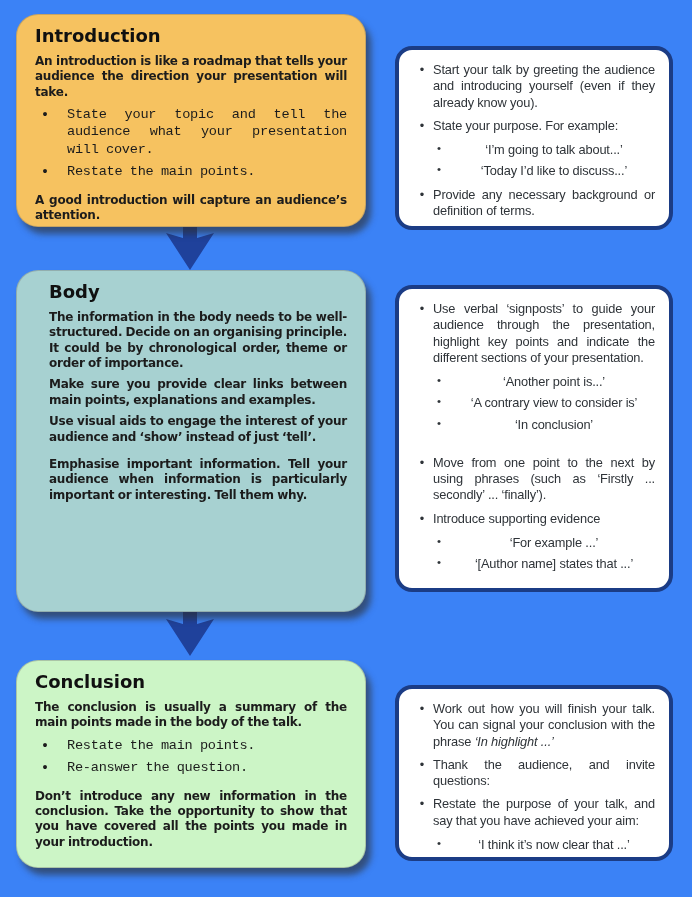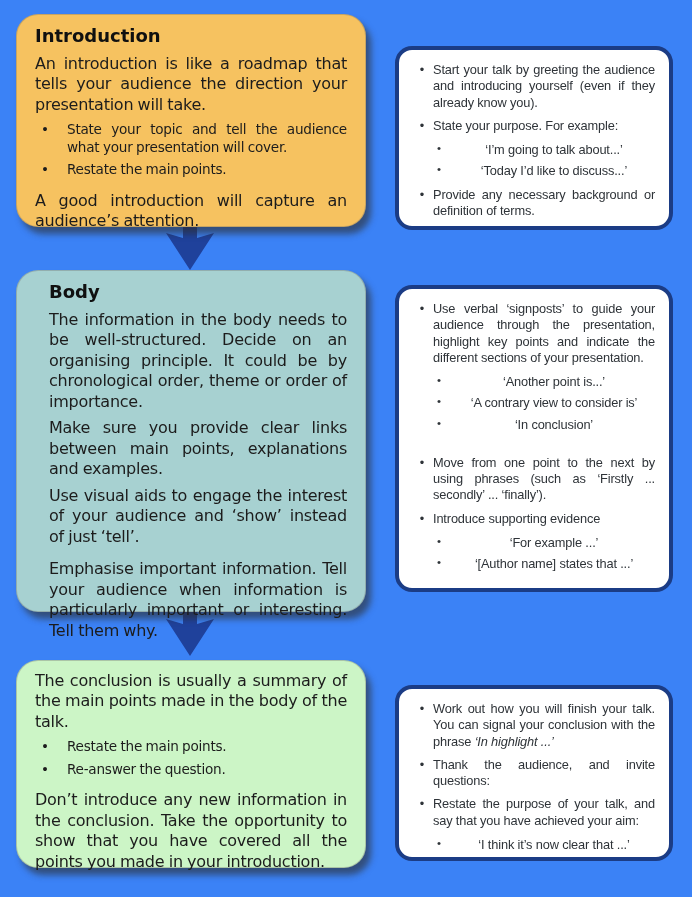--- a/index.html
+++ b/index.html
@@ -12,28 +12,28 @@
     position:absolute;left:16px;width:350px;box-sizing:border-box;
     border-radius:22px;border:1px solid rgba(110,110,110,.35);
     box-shadow:5px 7px 6px rgba(45,45,45,.6);
     padding:10px 18px 12px 18px;color:#1c1c1c;z-index:2;
   }
   .stage h2{
     margin:0 0 8px 0;font-size:18px;font-weight:bold;color:#101010;
     letter-spacing:0;
   }
   .stage p{
-    margin:0 0 6px 0;font-size:16px;line-height:1.28;text-align:justify;
-    letter-spacing:-0.25px;word-spacing:-0.5px;
+    margin:0 0 6px 0;font-size:12px;line-height:1.28;text-align:justify;
+    letter-spacing:-0.25px;word-spacing:-0.5px;font-weight:bold;
   }
   .stage p:last-child{margin-bottom:0;margin-top:12px;}
   .brow{display:flex;margin:0 0 5px 0;}
   .brow .dot{flex:0 0 26px;padding-left:6px;font-size:13.6px;line-height:1.28;}
   .brow .txt{flex:1;font-size:13.6px;line-height:1.28;text-align:justify;
-    letter-spacing:-0.25px;word-spacing:-0.5px;}
+    letter-spacing:-0.25px;word-spacing:-0.5px;font-family:Liberation Mono, monospace;}
   .stage-intro{top:14px;height:213px;background:#F6C260;}
   .stage-body{top:270px;height:342px;background:#A7D1D1;padding-left:32px;}
   .stage-conclusion{top:660px;height:208px;background:#CCF5C6;}
   
   .arrow{position:absolute;left:162px;width:56px;height:50px;z-index:1;}
   .arrow-1{top:222px;}
   .arrow-2{top:608px;}
   
   .tip{
     position:absolute;left:395px;width:278px;box-sizing:border-box;
@@ -84,20 +84,21 @@
     <p>Make sure you provide clear links between main points, explanations and examples.</p>
     <p>Use visual aids to engage the interest of your audience and ‘show’ instead of just ‘tell’.</p>
     <p>Emphasise important information. Tell your audience when information is particularly important or interesting. Tell them why.</p>
   </section>
 
   <svg class="arrow arrow-2" viewBox="0 0 56 50">
     <polygon points="21,0 35,0 35,16 52,11 28,48 4,11 21,16" fill="#1F419B"></polygon>
   </svg>
 
   <section class="stage stage-conclusion">
+    <h2>Conclusion</h2>
     <p>The conclusion is usually a summary of the main points made in the body of the talk.</p>
     <div class="brow">
       <span class="dot">•</span>
       <div class="txt">Restate the main points.</div>
     </div>
     <div class="brow">
       <span class="dot">•</span>
       <div class="txt">Re-answer the question.</div>
     </div>
     <p>Don’t introduce any new information in the conclusion. Take the opportunity to show that you have covered all the points you made in your introduction.</p>

